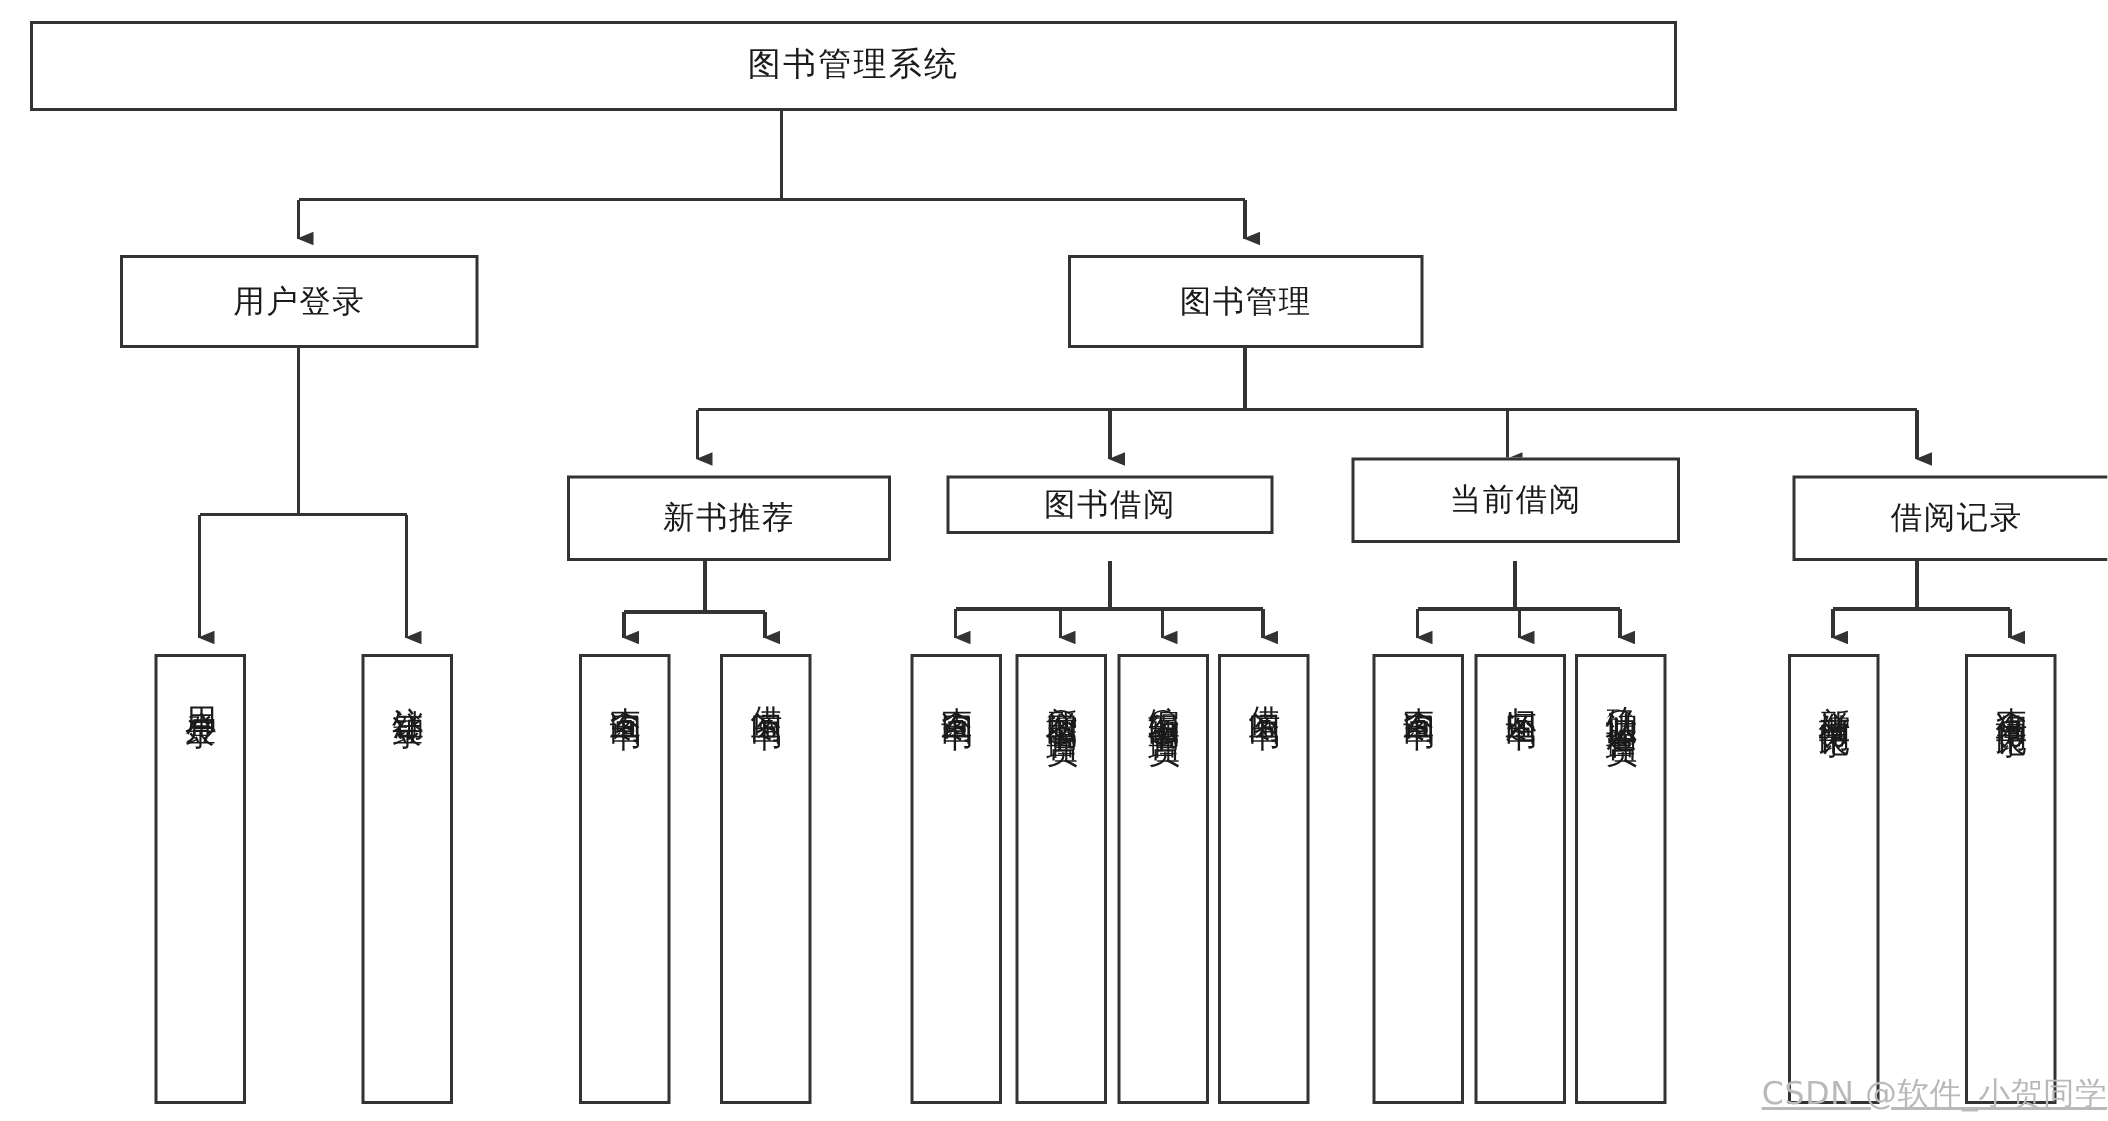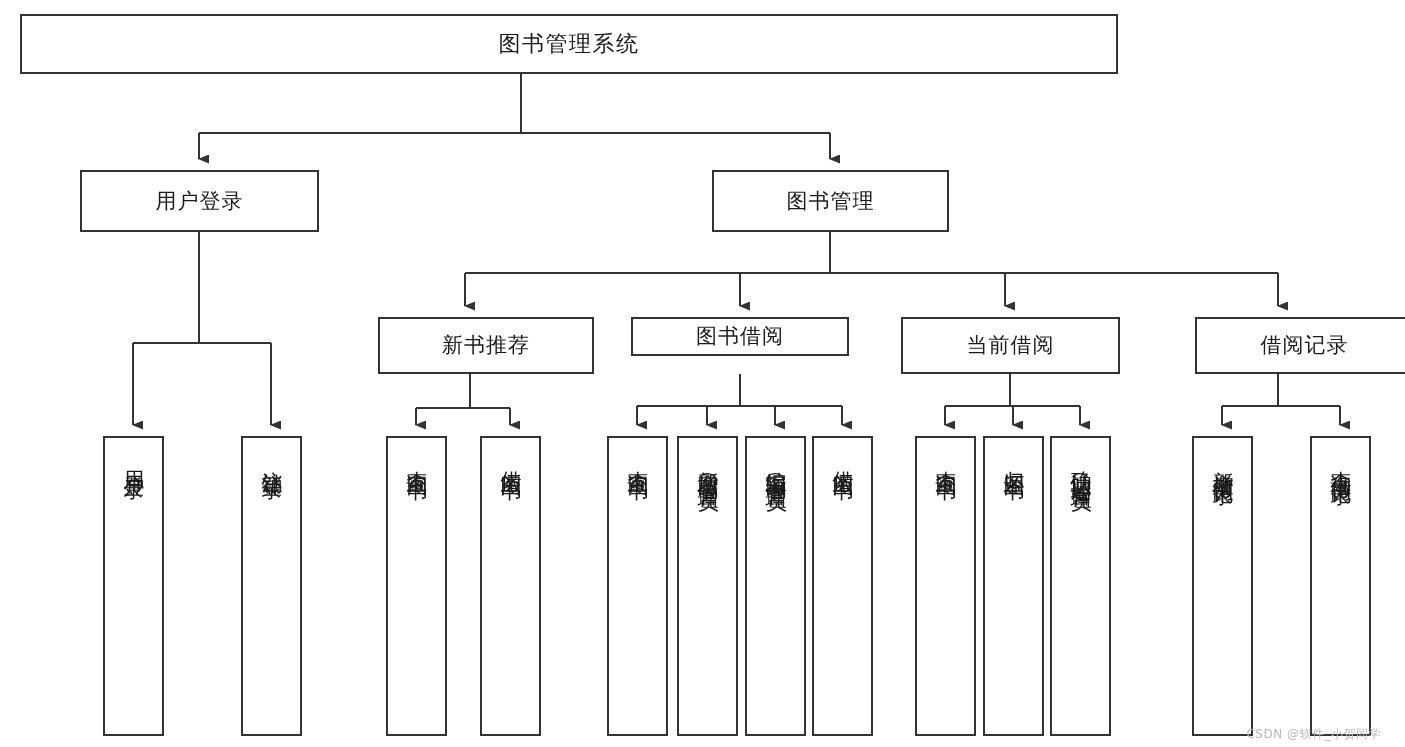--- a/index.html
+++ b/index.html
@@ -60,27 +60,28 @@
   .node.v .node-label {
     writing-mode: vertical-rl;
     text-orientation: upright;
     font-size: 21px;
     letter-spacing: 3px;
     line-height: 1;
     white-space: nowrap;
   }
   #watermark {
     position: absolute;
-    right: 24px;
+    right: 0;
     bottom: 4px;
-    font-size: 12px;
+    font-size: 21px;
     color: #b9b9b9;
     letter-spacing: 0.5px;
     white-space: nowrap;
     user-select: none;
+    text-decoration: underline;
   }
 </style>
 </head>
 <body>
 
 <div id="canvas">
 
   <svg id="edges" viewBox="0 0 1405 747" width="1405" height="747" xmlns="http://www.w3.org/2000/svg">
     <defs>
       <marker id="arrowhead" markerWidth="9" markerHeight="11" refX="4.5" refY="10" orient="auto" markerUnits="userSpaceOnUse">
@@ -133,21 +134,21 @@
       </div>
       <div class="node h" style="left: 712px; top: 170px; width: 237px; height: 62px;">
         <span class="node-label">图书管理</span>
       </div>
       <div class="node h" style="left: 362px; top: 317px; width: 216px; height: 57px; margin-left: 16px;">
         <span class="node-label">新书推荐</span>
       </div>
       <div class="node h" style="left: 631px; top: 317px; width: 218px; height: 39px;">
         <span class="node-label">图书借阅</span>
       </div>
-      <div class="node h" style="left: 901px; top: 317px; width: 219px; height: 57px;">
+      <div class="node h" style="left: 901px; top: 305px; width: 219px; height: 57px;">
         <span class="node-label">当前借阅</span>
       </div>
       <div class="node h" style="left: 1195px; top: 317px; width: 219px; height: 57px; text-align: right;">
         <span class="node-label">借阅记录</span>
       </div>
       <div class="node v" style="left: 103px; top: 436px; width: 61px; height: 300px;">
         <span class="node-label">用户登录</span>
       </div>
       <div class="node v" style="left: 241px; top: 436px; width: 61px; height: 300px;">
         <span class="node-label">注销登录</span>

